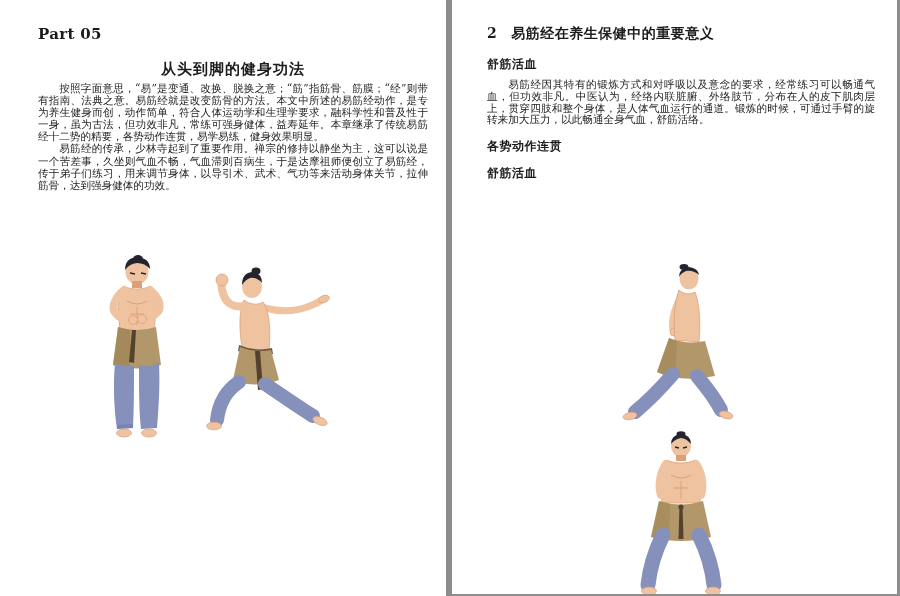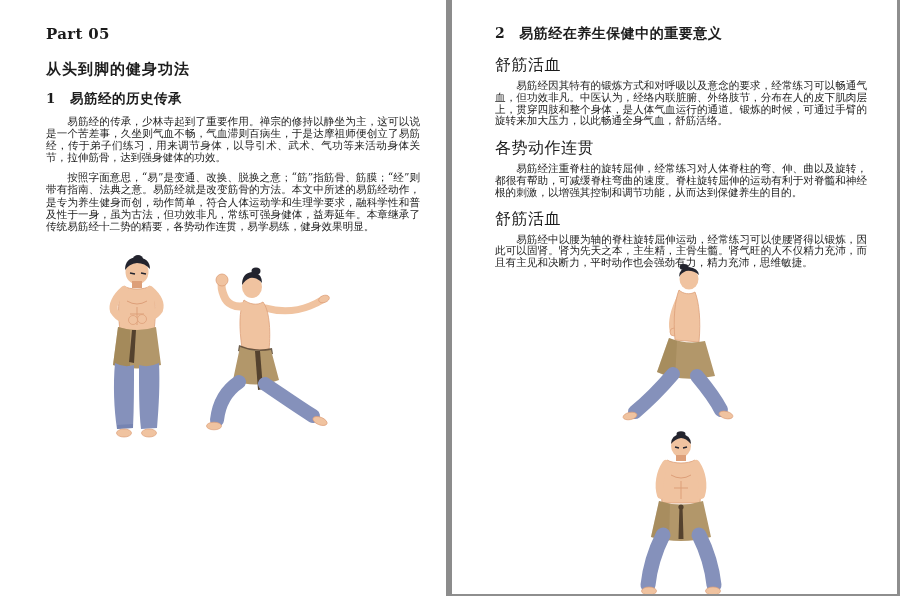--- a/index.html
+++ b/index.html
@@ -10,29 +10,29 @@
   .page{position:absolute;top:0;height:596px;background:#ffffff;}
   .page.left{left:0;width:446px;}
   .page.right{left:452px;width:397px;}
   .gutter{position:absolute;left:446px;top:0;width:6px;height:596px;background:#8c8c8c;}
   .edge-right{position:absolute;left:897px;top:0;width:3px;height:596px;background:#8e8e8e;}
   .edge-bottom-right{position:absolute;left:452px;top:594px;width:448px;height:2px;background:#8e8e8e;}
 
   .content-l{position:absolute;left:38px;top:0;width:390px;}
   .content-r{position:absolute;left:35px;top:0;width:388px;}
 
-  h1,h2,h3,h4,p{margin:8px;padding:0;}
+  h1,h2,h3,h4,p{margin:0;padding:0;}
   .part-label{margin-top:25px;font-size:15px;line-height:18px;font-weight:bold;letter-spacing:.3px;}
   .book-title{margin-top:16px;font-size:14px;line-height:18px;font-weight:600;letter-spacing:1px;}
-  .book-subtitle{margin-top:17px;font-size:15px;line-height:18px;font-weight:bold;letter-spacing:1px;}
+  .book-subtitle{margin-top:17px;font-size:15px;line-height:18px;font-weight:bold;letter-spacing:1px;text-align:center;}
   .sec-head{margin-top:12px;font-size:13.5px;line-height:17px;font-weight:bold;letter-spacing:.5px;}
   .sec-head .num{margin-right:14px;}
   .sec-head-r{margin-top:24px;font-size:14px;line-height:18px;font-weight:bold;letter-spacing:.5px;}
   .sec-head-r .num{margin-right:14px;}
-  .sub-head{font-size:16px;line-height:15px;font-weight:normal;letter-spacing:.5px;}
+  .sub-head{font-size:12px;line-height:15px;font-weight:bold;letter-spacing:.5px;}
   .sub1{margin-top:15px;}
   .sub2{margin-top:13px;}
   .sub3{margin-top:12px;}
   .bodytext{font-size:10.6px;line-height:12.1px;text-align:justify;color:#222;}
   .bodytext p{text-indent:2em;}
   .content-l .bodytext{margin-top:4px;}
   .b1{margin-top:7px;line-height:11.8px;}
   .b2{margin-top:6px;line-height:11.8px;}
   .b3{margin-top:5px;line-height:11.8px;}
 
@@ -41,26 +41,23 @@
 </style>
 </head>
 <body>
 
 <div class="spread">
 
   <section class="page left">
     <div class="content-l">
       <h1 class="part-label">Part 05</h1>
       <h2 class="book-subtitle">从头到脚的健身功法</h2>
-      <h3 class="sec-head">
-        <span class="num">1</span><span>易筋经的历史传承</span>
-      </h3>
       <div class="bodytext">
+        <p>按照字面意思，“易”是变通、改换、脱换之意；“筋”指筋骨、筋膜；“经”则带有指南、法典之意。易筋经就是改变筋骨的方法。本文中所述的易筋经动作，是专为养生健身而创，动作简单，符合人体运动学和生理学要求，融科学性和普及性于一身，虽为古法，但功效非凡，常练可强身健体，益寿延年。本章继承了传统易筋经十二势的精要，各势动作连贯，易学易练，健身效果明显。</p>
         <p>易筋经的传承，少林寺起到了重要作用。禅宗的修持以静坐为主，这可以说是一个苦差事，久坐则气血不畅，气血滞则百病生，于是达摩祖师便创立了易筋经，传于弟子们练习，用来调节身体，以导引术、武术、气功等来活动身体关节，拉伸筋骨，达到强身健体的功效。</p>
-        <p>按照字面意思，“易”是变通、改换、脱换之意；“筋”指筋骨、筋膜；“经”则带有指南、法典之意。易筋经就是改变筋骨的方法。本文中所述的易筋经动作，是专为养生健身而创，动作简单，符合人体运动学和生理学要求，融科学性和普及性于一身，虽为古法，但功效非凡，常练可强身健体，益寿延年。本章继承了传统易筋经十二势的精要，各势动作连贯，易学易练，健身效果明显。</p>
       </div>
     </div>
 
     <div class="fig" style="left:97px;top:253px;">
       <svg width="78" height="186" viewBox="0 0 78 186">
         <ellipse cx="41" cy="6" rx="5" ry="4" fill="#23242e"></ellipse>
         <ellipse cx="40" cy="19" rx="11.5" ry="12.5" fill="#f0c3a0"></ellipse>
         <path d="M28,17 Q28,5 40,4 Q53,5 53,16 Q48,10 40,10 Q32,11 28,17 Z" fill="#23242e"></path>
         <path d="M33,20 l5,1 M44,20 l5,1" stroke="#23242e" stroke-width="1.4" fill="none"></path>
         <rect x="35" y="28" width="10" height="7" fill="#dd9f79"></rect>
@@ -107,28 +104,22 @@
       <h3 class="sec-head-r">
         <span class="num">2</span><span>易筋经在养生保健中的重要意义</span>
       </h3>
 
       <h4 class="sub-head sub1">舒筋活血</h4>
       <div class="bodytext b1">
         <p>易筋经因其特有的锻炼方式和对呼吸以及意念的要求，经常练习可以畅通气血，但功效非凡。中医认为，经络内联脏腑、外络肢节，分布在人的皮下肌肉层上，贯穿四肢和整个身体，是人体气血运行的通道。锻炼的时候，可通过手臂的旋转来加大压力，以此畅通全身气血，舒筋活络。</p>
       </div>
 
       <h4 class="sub-head sub2">各势动作连贯</h4>
-      <div class="bodytext b2">
-        <p>易筋经注重脊柱的旋转屈伸，经常练习对人体脊柱的弯、伸、曲以及旋转，都很有帮助，可减缓脊柱弯曲的速度。脊柱旋转屈伸的运动有利于对脊髓和神经根的刺激，以增强其控制和调节功能，从而达到保健养生的目的。</p>
-      </div>
 
       <h4 class="sub-head sub3">舒筋活血</h4>
-      <div class="bodytext b3">
-        <p>易筋经中以腰为轴的脊柱旋转屈伸运动，经常练习可以使腰肾得以锻炼，因此可以固肾。肾为先天之本，主生精，主骨生髓。肾气旺的人不仅精力充沛，而且有主见和决断力，平时动作也会强劲有力，精力充沛，思维敏捷。</p>
-      </div>
     </div>
 
     <div class="fig" style="left:163px;top:264px;">
       <svg width="124" height="160" viewBox="0 0 124 160">
         <ellipse cx="69" cy="3" rx="4.5" ry="3" fill="#23242e"></ellipse>
         <ellipse cx="74" cy="15" rx="9.5" ry="10.5" fill="#f0c3a0"></ellipse>
         <path d="M64,13 Q64,4 74,3 Q83,4 84,11 Q78,6 71,7 Q66,9 64,13 Z" fill="#23242e"></path>
         <path d="M66,32 C60,44 56,56 58,66" stroke="#f0c3a0" stroke-width="7" stroke-linecap="round" fill="none"></path>
         <circle cx="59" cy="68" r="4" fill="#f0c3a0" stroke="#dd9f79" stroke-width="0.7"></circle>
         <path d="M64,26 C60,36 58,54 60,76 L84,78 C86,56 84,38 80,28 C75,31 68,30 64,26 Z" fill="#f0c3a0" stroke="#dd9f79" stroke-width="0.8"></path>

